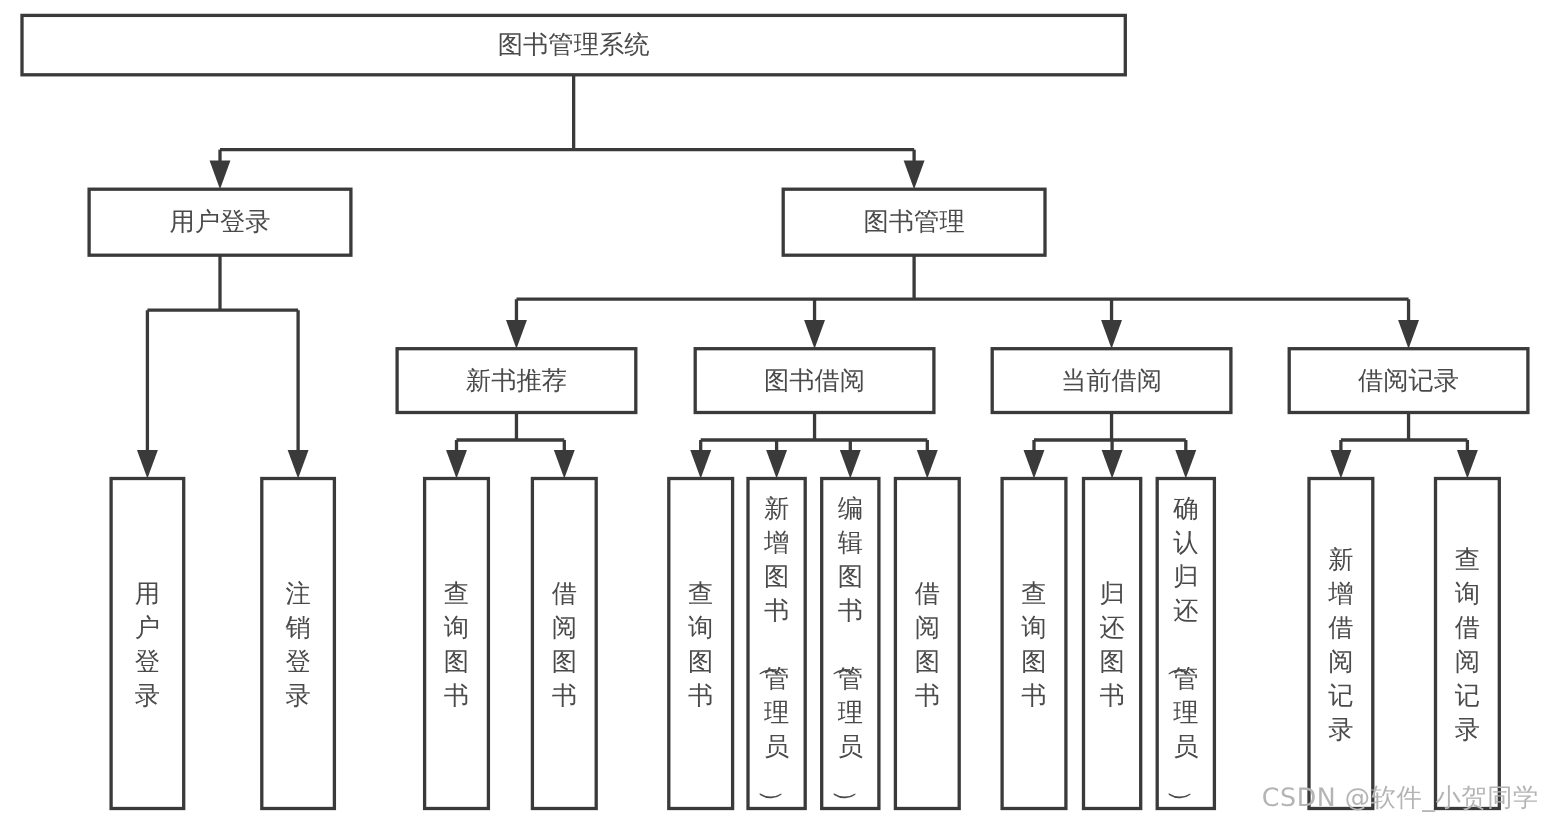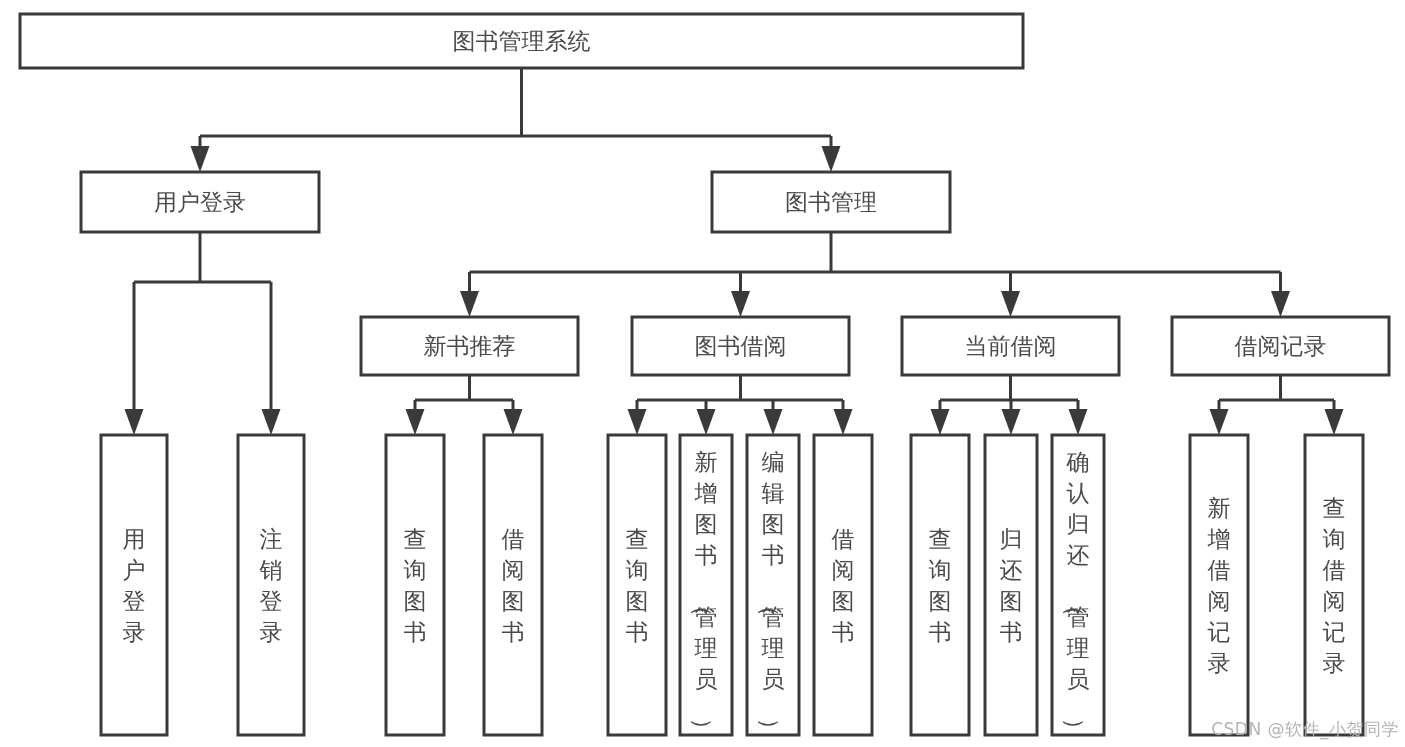--- a/index.html
+++ b/index.html
@@ -54,21 +54,21 @@
     font-family: "DejaVu Sans", "Liberation Sans", sans-serif;
     font-size: 23px;
     fill: #4a4a4a;
     text-anchor: middle;
   }
   .watermark {
     position: absolute;
     right: 6px;
     bottom: 6px;
     font-family: "DejaVu Sans", "Liberation Sans", sans-serif;
-    font-size: 17px;
+    font-size: 23px;
     color: #b4b4b4;
     letter-spacing: 0.5px;
     user-select: none;
     white-space: nowrap;
     margin-top: 28px;
   }
 </style>
 </head>
 <body>
 

